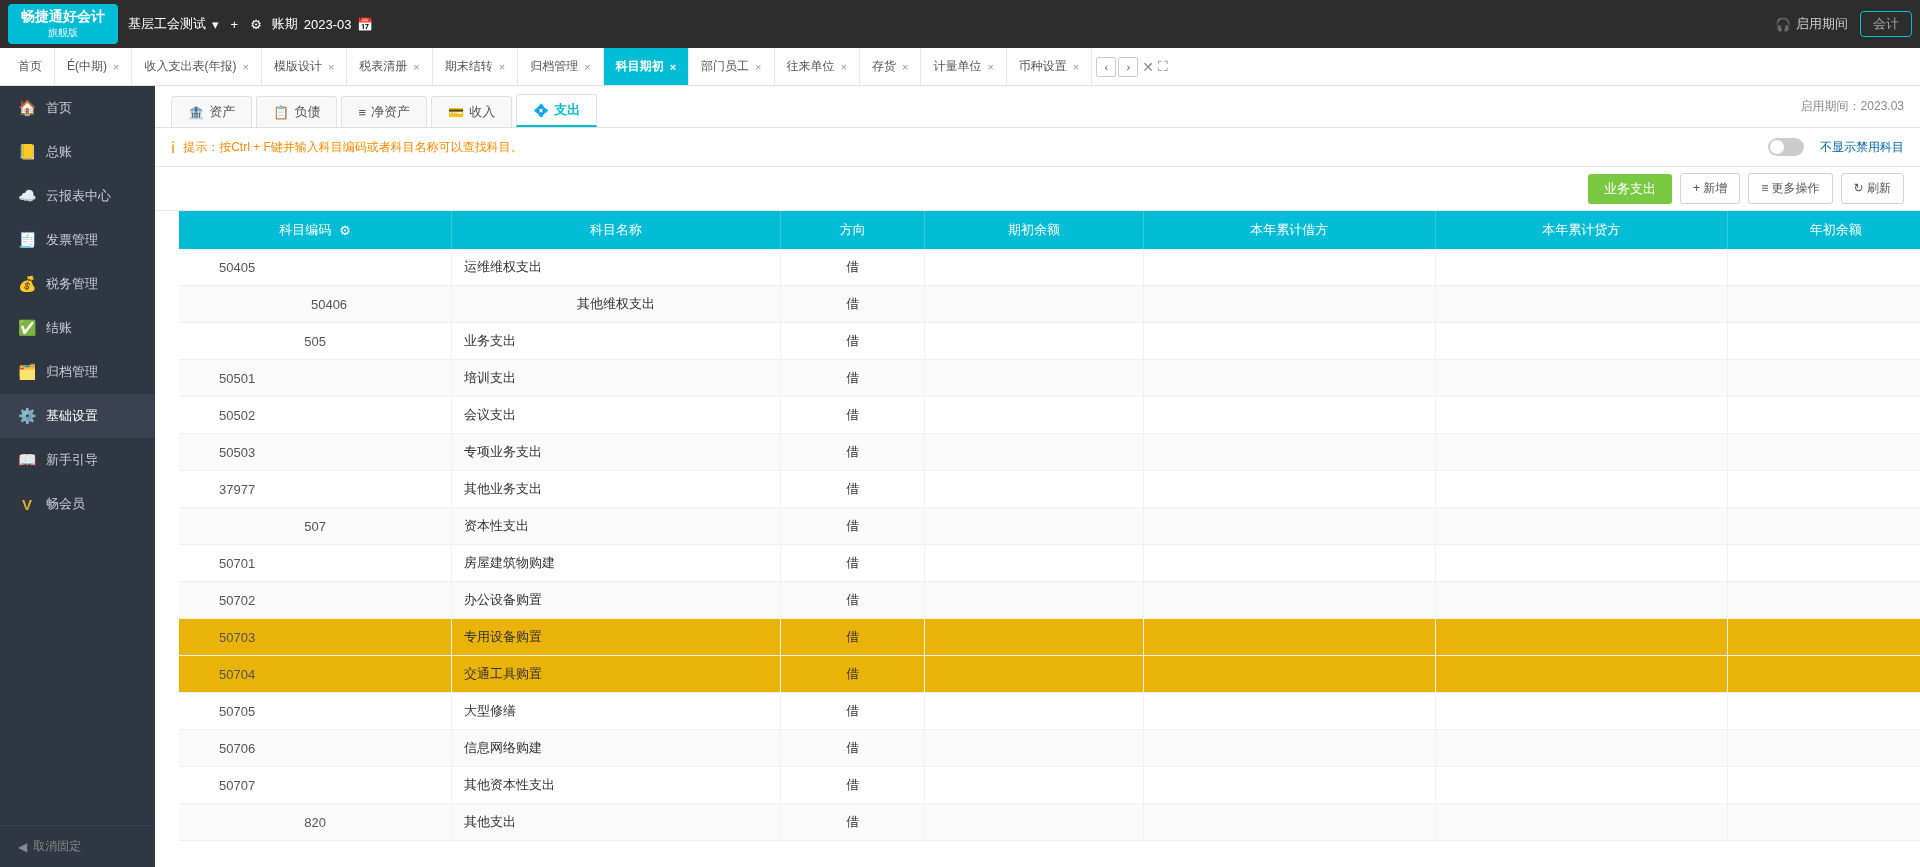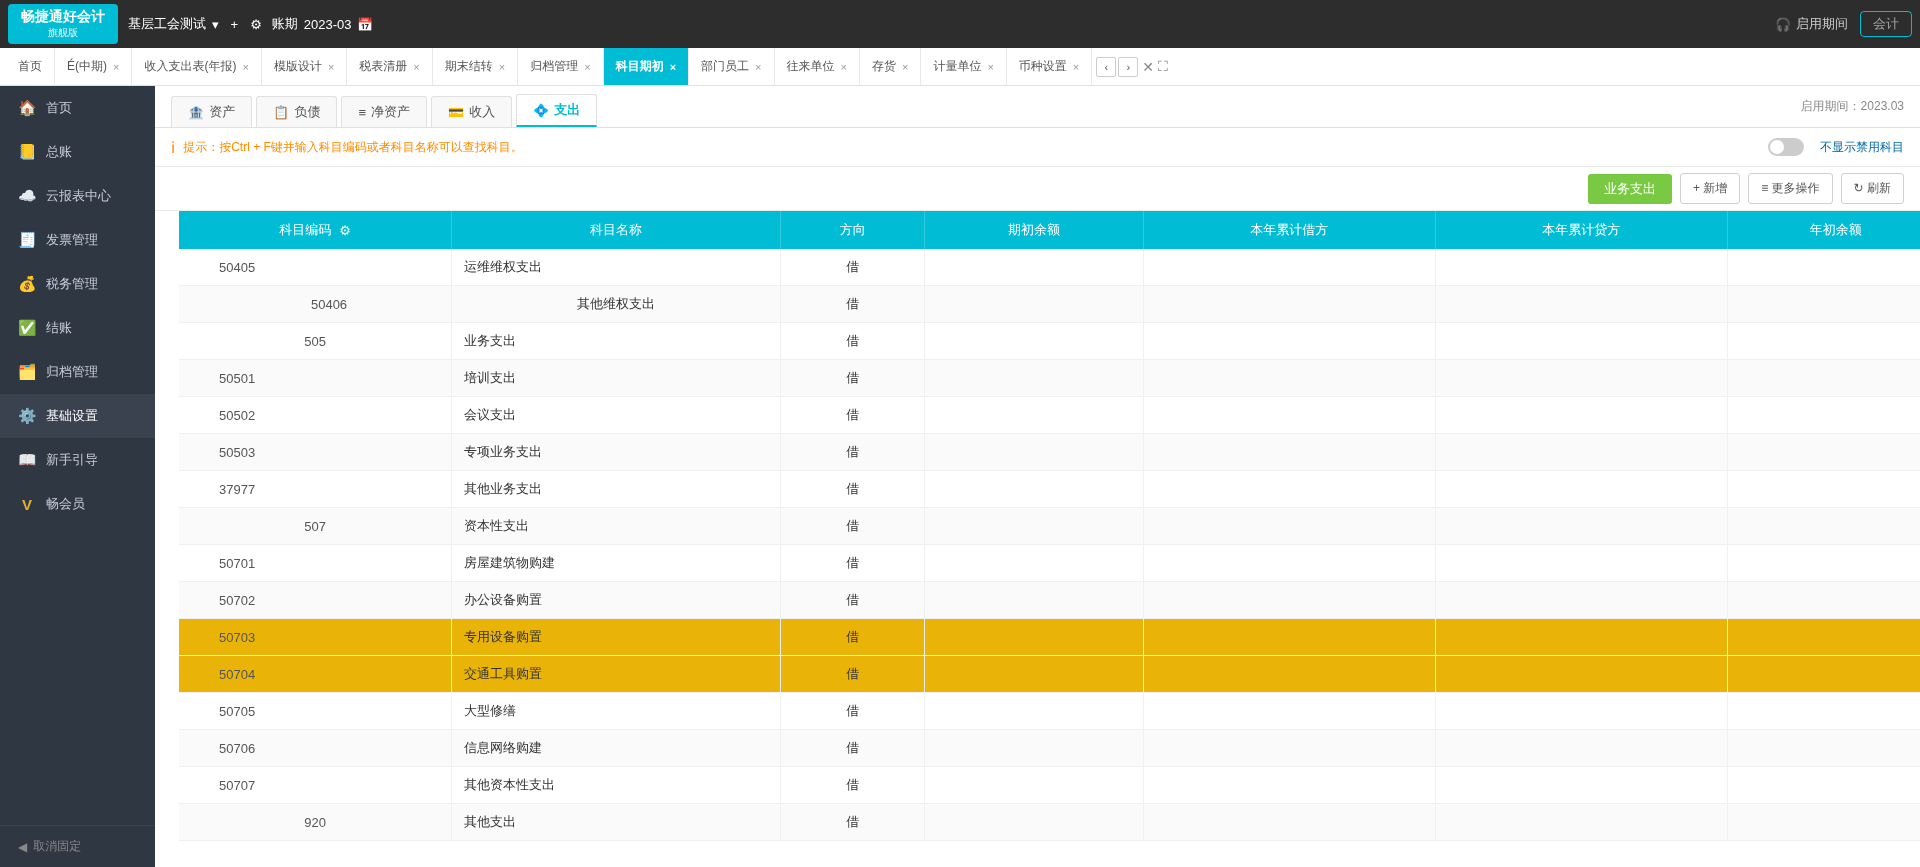--- a/index.html
+++ b/index.html
@@ -474,21 +474,21 @@
             <tr style="background: rgb(255, 255, 255);">
       <td style="padding-left:40px;text-align:left;">50707</td>
       <td style="text-align:left;">其他资本性支出</td>
       <td>借</td>
       <td></td>
       <td></td>
       <td></td>
       <td></td>
     </tr>
             <tr style="background: rgb(250, 250, 250); font-weight: 500;">
-      <td style="">920</td>
+      <td style="">820</td>
       <td style="text-align:left;">其他支出</td>
       <td>借</td>
       <td></td>
       <td></td>
       <td></td>
       <td></td>
     </tr>
           </tbody>
       </table>
     </div>

